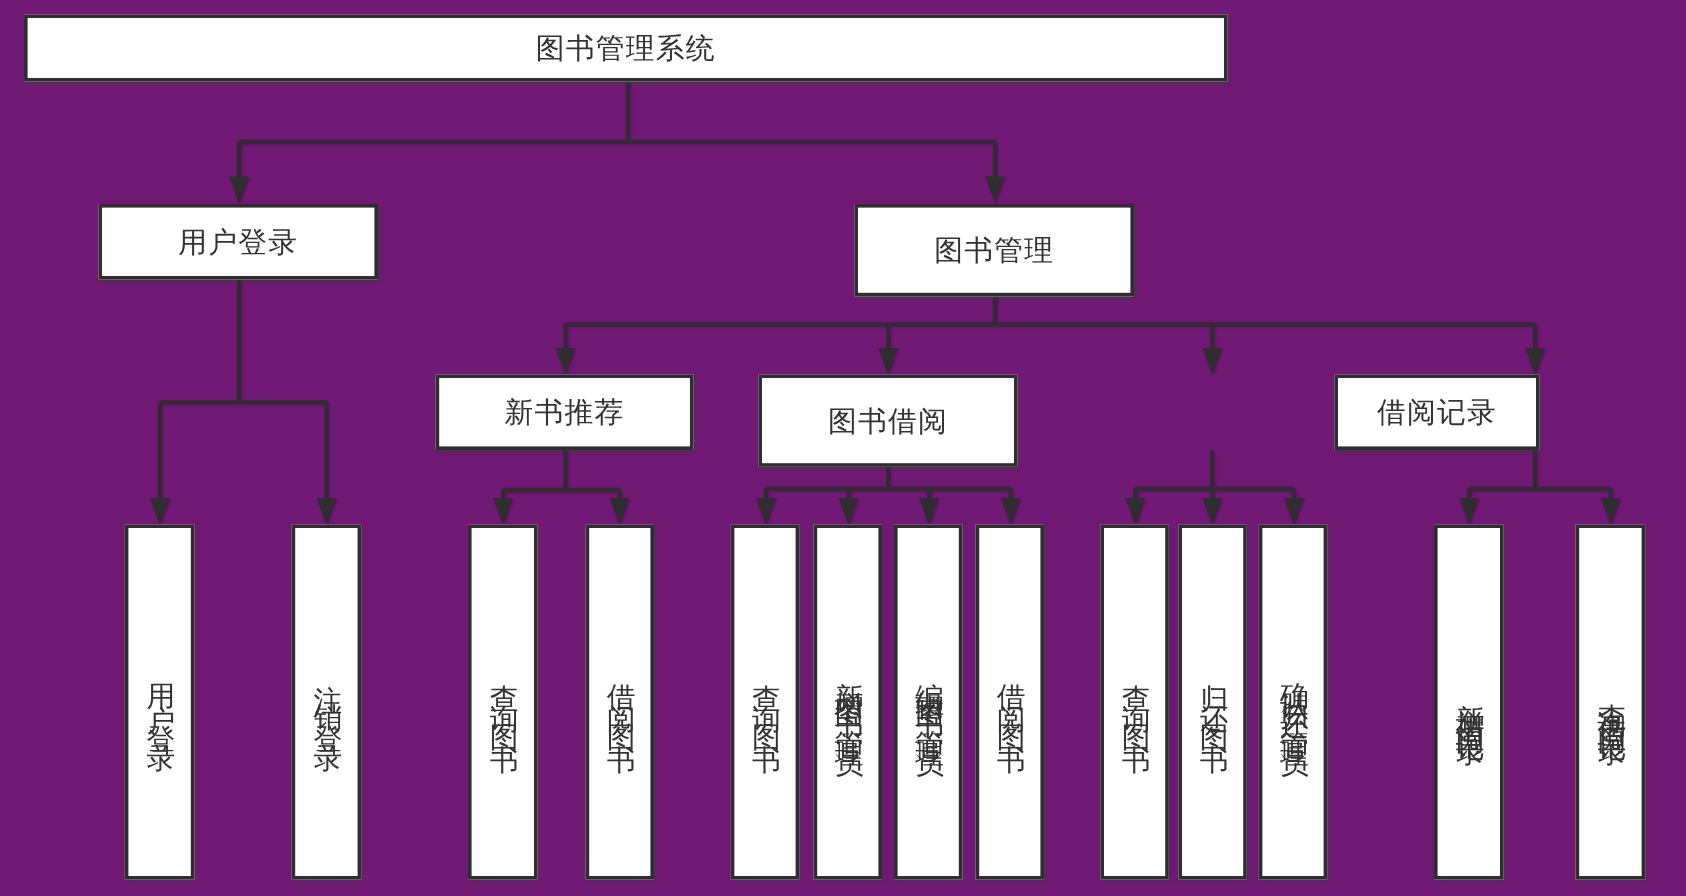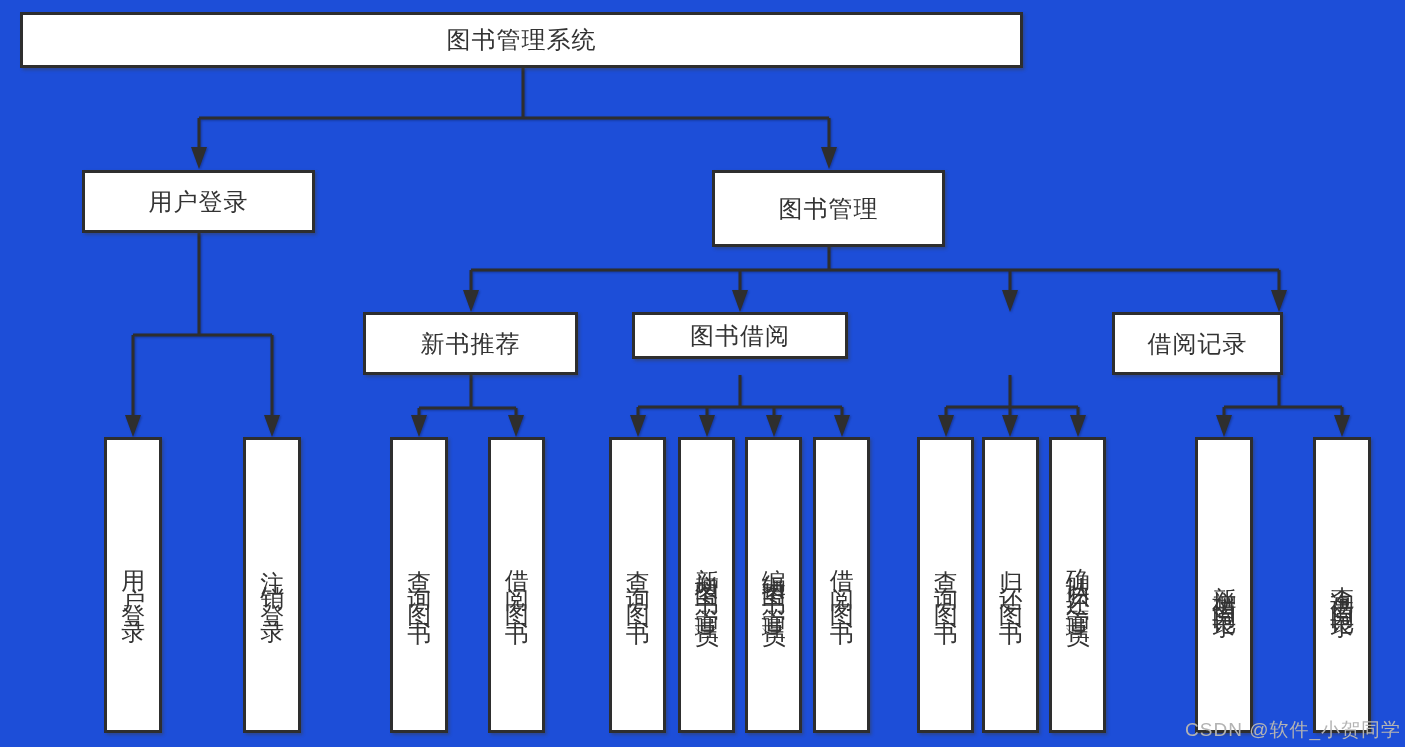--- a/index.html
+++ b/index.html
@@ -1,17 +1,17 @@
 <!DOCTYPE html>
 <html><head>
 <meta charset="utf-8">
 <style>
   html,body{margin:0;padding:0;background:#ffffff;}
   .canvas{
-    position:relative;width:1405px;height:747px;background:#1d4ed8;
+    position:relative;width:1405px;height:747px;background:#701a75;
     font-family:"Liberation Sans","DejaVu Sans",sans-serif;overflow:hidden;
   }
   svg.connectors{position:absolute;left:0;top:0;filter:drop-shadow(1px 1.5px 1px rgba(0,0,0,0.30));}
   svg.connectors path{stroke:#2e2e2e;stroke-width:3;fill:none;}
   svg.connectors polygon{fill:#2e2e2e;}
   .node{
     position:absolute;background:#ffffff;border:3px solid #2e2e2e;box-sizing:border-box;
     box-shadow:1.5px 2px 3px rgba(60,60,60,0.45);
     display:flex;align-items:center;justify-content:center;
   }
@@ -88,21 +88,21 @@
   <div class="node" style="left:82px;top:170px;width:233px;height:63px">
     <span class="node-label">用户登录</span>
   </div>
   <div class="node" style="left:712px;top:170px;width:233px;height:77px">
     <span class="node-label">图书管理</span>
   </div>
 
   <div class="node" style="left:363px;top:312px;width:215px;height:63px">
     <span class="node-label">新书推荐</span>
   </div>
-  <div class="node" style="left:632px;top:312px;width:216px;height:47px">
+  <div class="node" style="left:632px;top:312px;width:216px;height:77px">
     <span class="node-label">图书借阅</span>
   </div>
   <div class="node" style="left:1112px;top:312px;width:171px;height:63px">
     <span class="node-label">借阅记录</span>
   </div>
 
   <div class="node leaf" style="left:104px;top:437px;width:58px;height:296px">
     <span class="leaf-label ls-wide">用户登录</span>
   </div>
   <div class="node leaf" style="left:243px;top:437px;width:58px;height:296px">
@@ -139,15 +139,14 @@
     <span class="leaf-label ls-tight">确认归还（管理员）</span>
   </div>
 
   <div class="node leaf" style="left:1195px;top:437px;width:58px;height:296px">
     <span class="leaf-label ls-mid">新增借阅记录</span>
   </div>
   <div class="node leaf" style="left:1313px;top:437px;width:58px;height:296px">
     <span class="leaf-label ls-mid">查询借阅记录</span>
   </div>
 
-  <div class="watermark">CSDN @软件_小贺同学</div>
 
 </div>
 
 </body></html>

